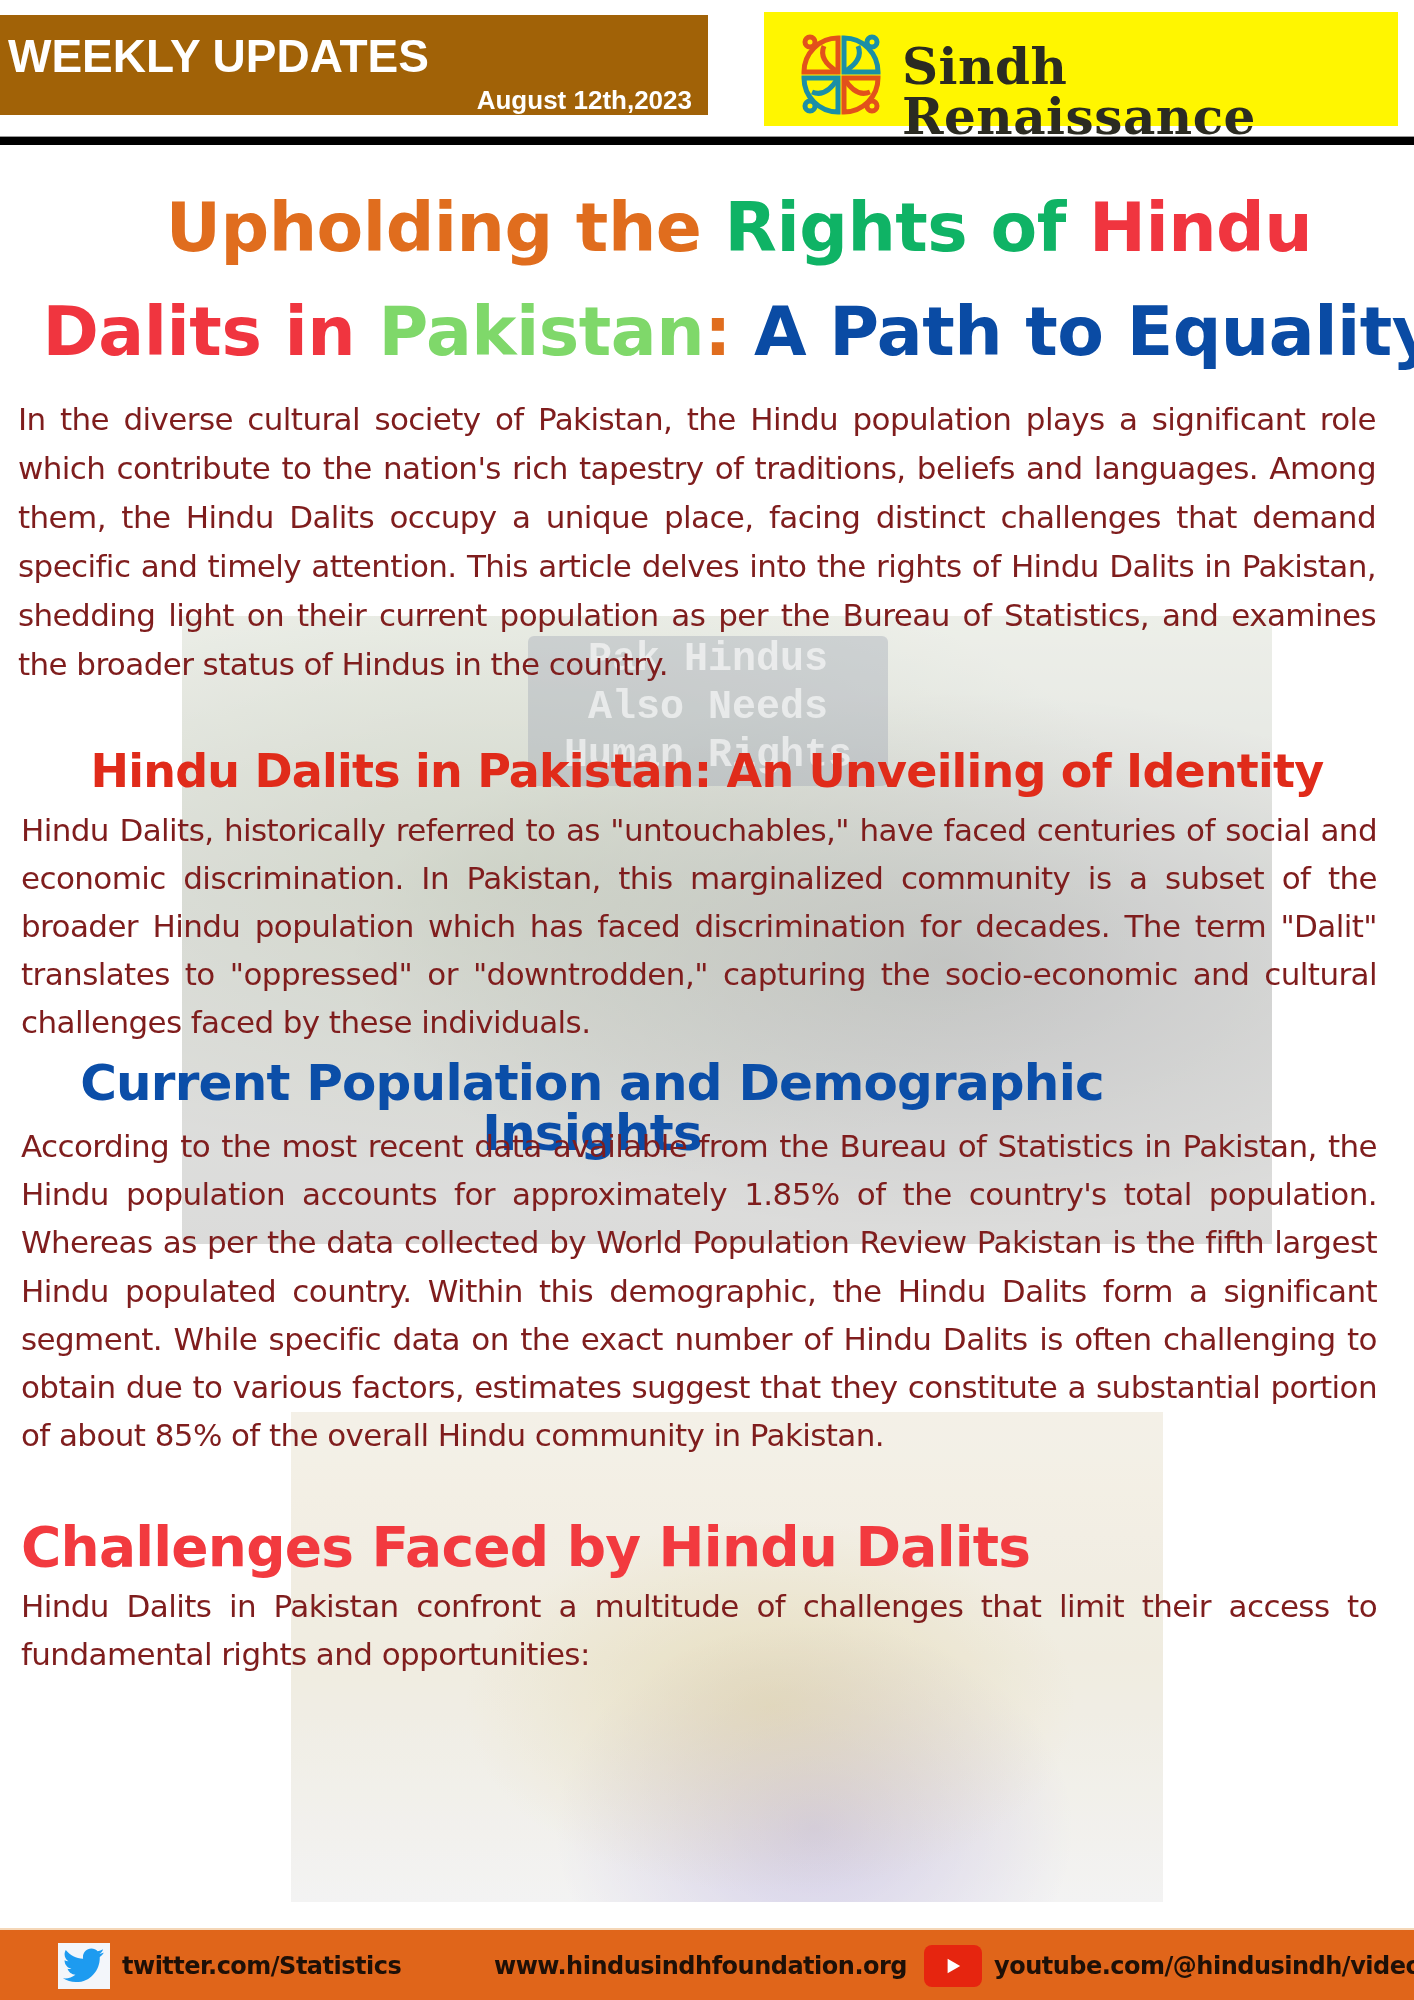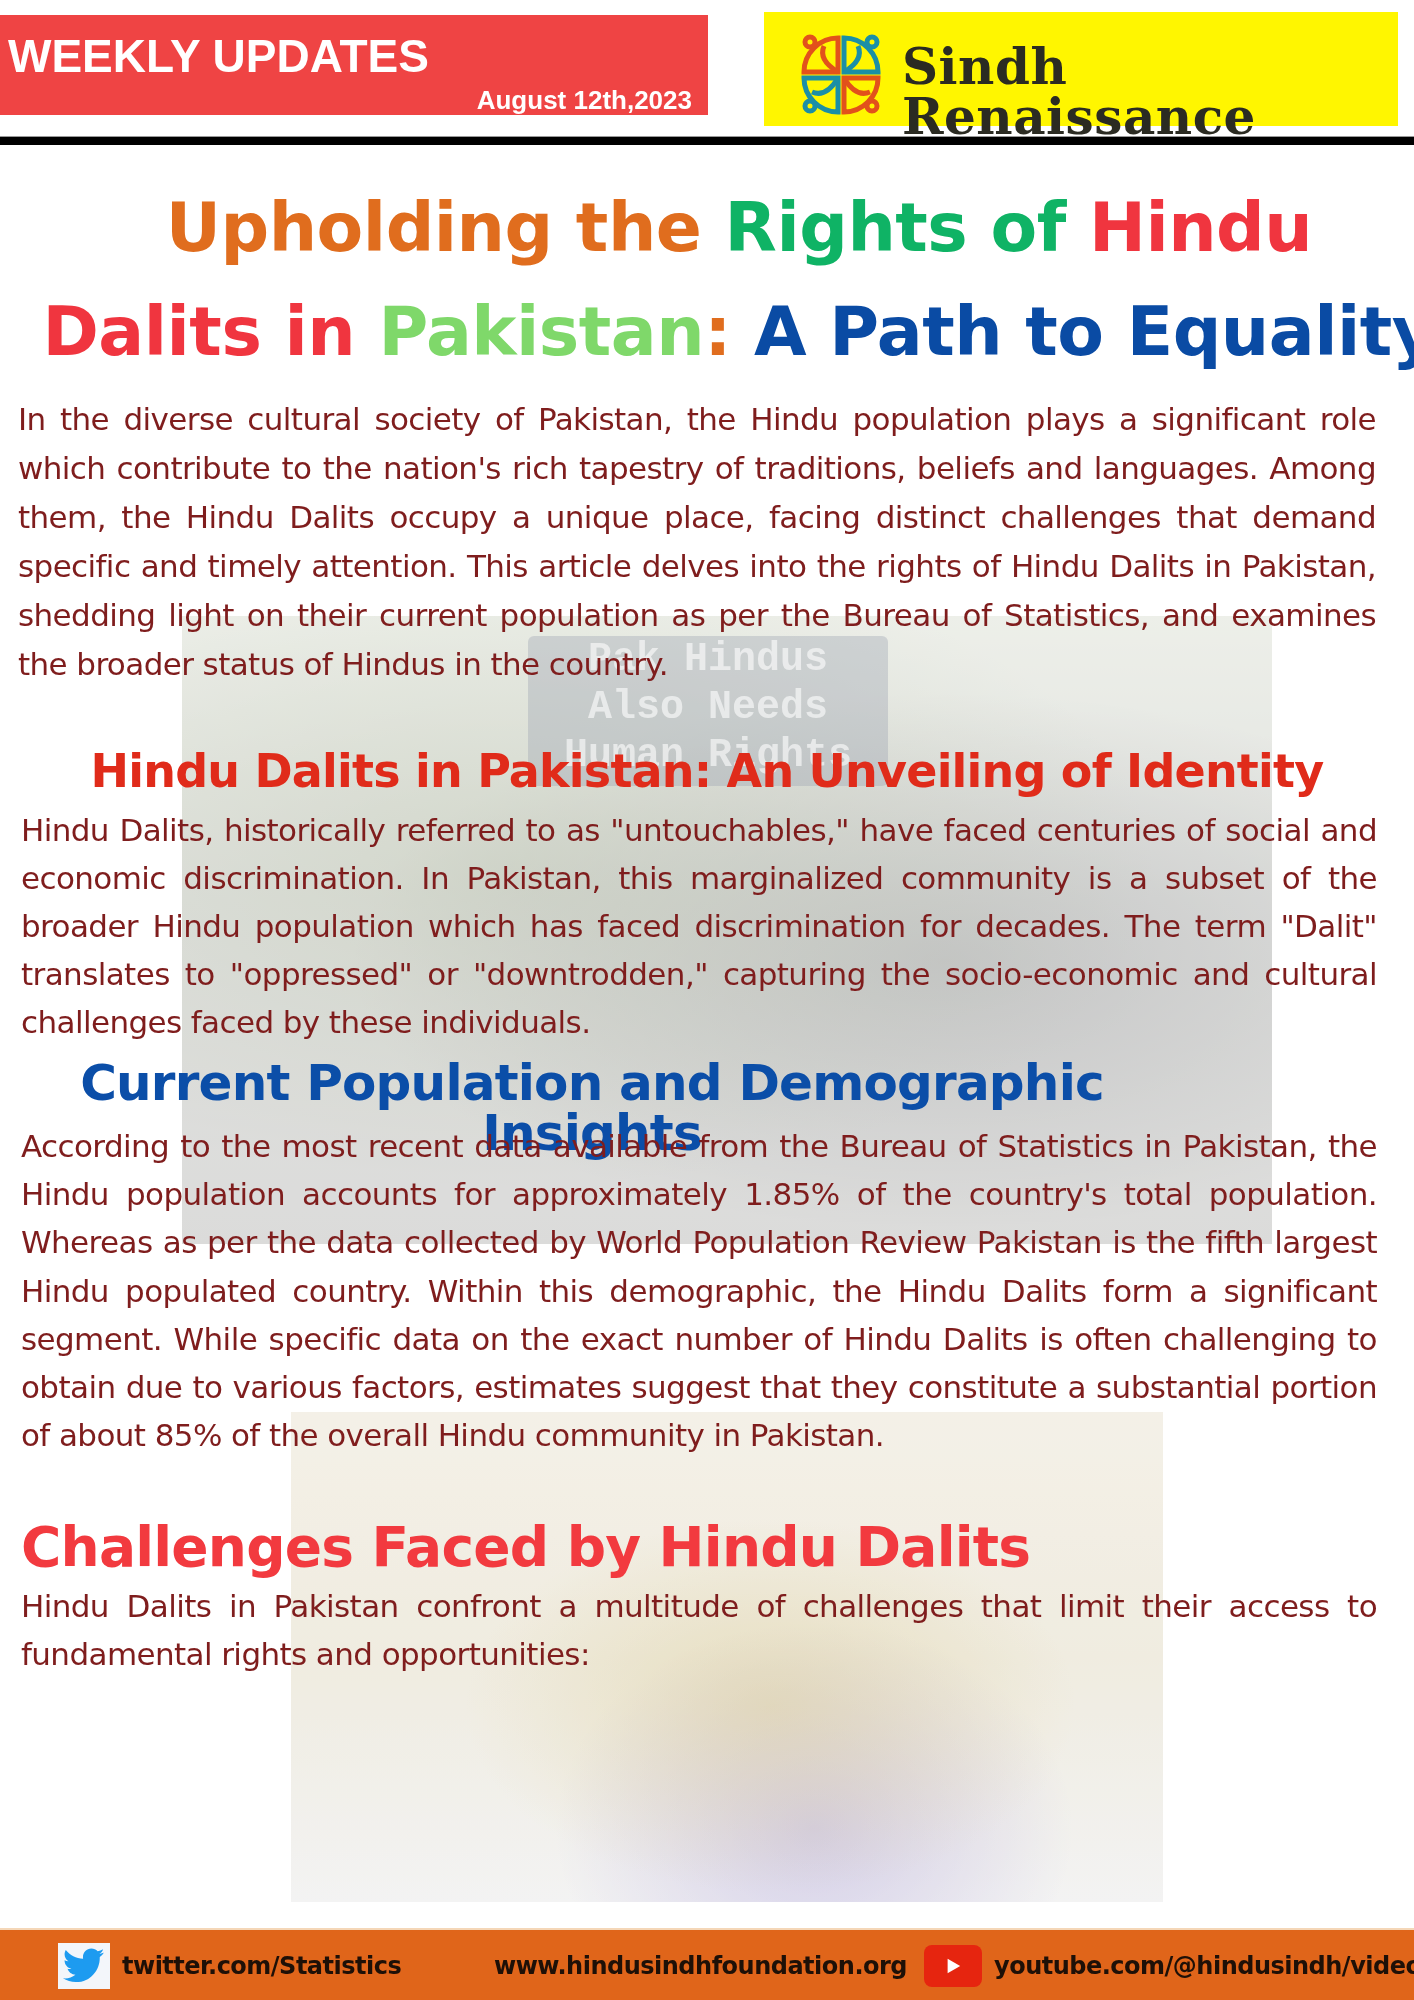--- a/index.html
+++ b/index.html
@@ -5,21 +5,21 @@
   html, body { margin: 0; padding: 0; }
   body {
     width: 1414px; height: 2000px; position: relative; overflow: hidden;
     background: #ffffff;
     font-family: "DejaVu Sans", sans-serif;
     color: #111111;
   }
   
   .weekly-bar {
     position: absolute; left: 0; top: 15px; width: 708px; height: 100px;
-    background: #ef4444;
+    background: #a16207;
   }
   .weekly-title {
     position: absolute; left: 8px; top: 18px;
     font-family: "Liberation Sans", sans-serif; font-weight: bold;
     font-size: 46px; color: #ffffff; letter-spacing: 0px; line-height: 1;
   }
   .weekly-date {
     position: absolute; right: 16px; bottom: 2px;
     font-family: "Liberation Sans", sans-serif; font-weight: bold;
     font-size: 26px; color: #ffffff; line-height: 1;

